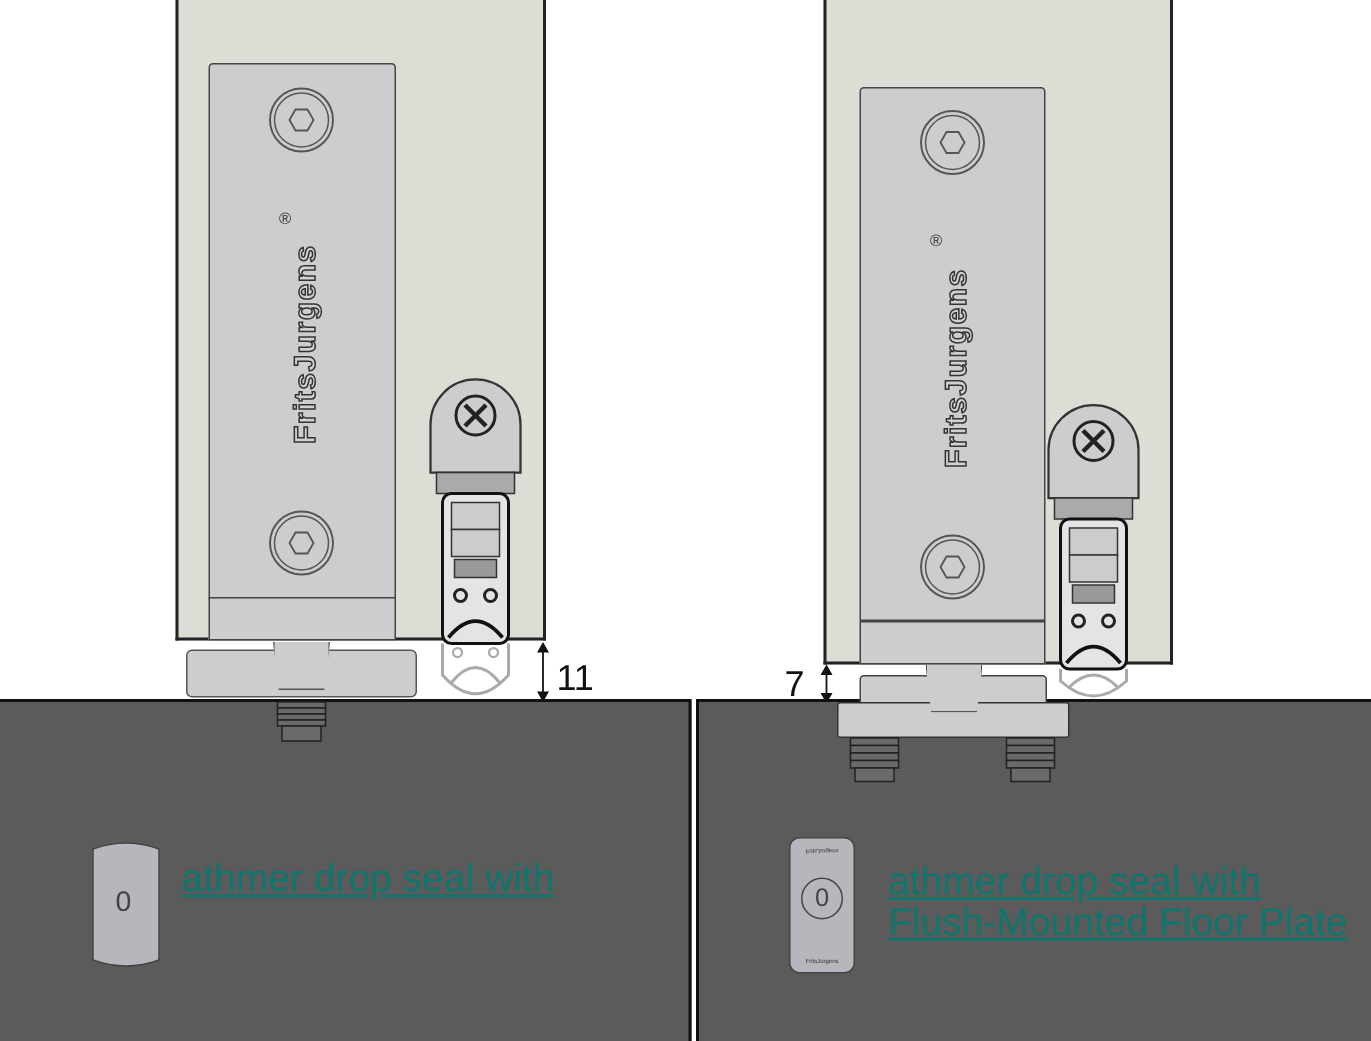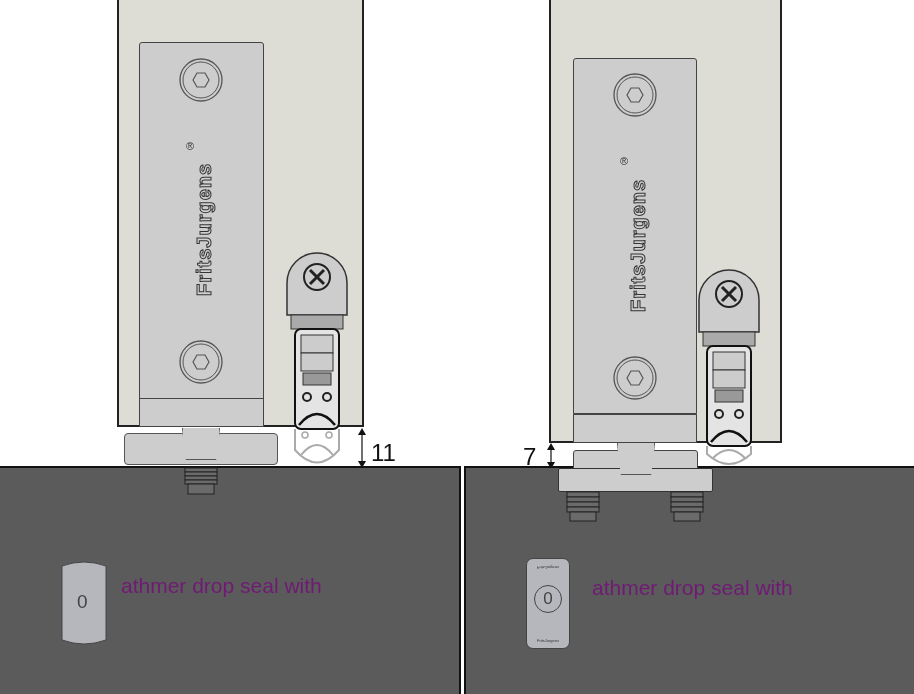--- a/index.html
+++ b/index.html
@@ -2,21 +2,21 @@
 <html><head>
 <meta charset="utf-8">
 <style>
   html, body { margin:0; padding:0; }
   body { width:914px; height:694px; position:relative; background:#ffffff; overflow:hidden; font-family:"Liberation Sans", sans-serif; }
   .abs { position:absolute; }
   .door { background:#dddcd5; border:2px solid #222; border-top:none; box-sizing:border-box; }
   .hinge-plate { background:#cdcdcd; border:1.5px solid #444; box-sizing:border-box; border-radius:3px 3px 0 0; }
   .floor { background:#5b5b5b; border:2px solid #111; box-sizing:border-box; }
   .dim { font-size:24px; color:#111; line-height:1; }
-  .caption { color:#701a75; font-size:21px; line-height:27px; white-space:nowrap; }
+  .caption { color:#0f766e; font-size:26px; line-height:27px; white-space:nowrap;text-decoration:underline; }
   .brand { position:absolute; color:#d0d0d0; font-size:20px; font-weight:bold; letter-spacing:1px; transform:rotate(-90deg); transform-origin:left top; -webkit-text-stroke:1px #333; white-space:nowrap; }
   svg { position:absolute; overflow:visible; }
 </style>
 </head>
 <body>
 
 <div class="abs door" style="left:117px; top:0; width:247px; height:427px;"></div>
 <div class="abs hinge-plate" style="left:139px; top:42px; width:125px; height:358px;"></div>
 <div class="abs" style="left:139px; top:398px; width:125px; height:29px; background:#cdcdcd; border:1.5px solid #444; box-sizing:border-box;"></div>
 
@@ -147,13 +147,14 @@
 </svg>
 
 <div class="abs" style="left:526px; top:558px; width:44px; height:91px; background:#b5b7bd; border:1px solid #444; border-radius:7px; box-sizing:border-box;">
   <div style="position:absolute; top:6px; width:100%; text-align:center; font-size:4px; color:#333; transform:scaleY(-1);">FritsJurgens</div>
   <div style="position:absolute; left:7px; top:26px; width:28px; height:28px; border:1.5px solid #444; border-radius:50%; box-sizing:border-box;"></div>
   <div style="position:absolute; left:0; top:30px; width:100%; text-align:center; font-size:17px; color:#444;">0</div>
   <div style="position:absolute; bottom:5px; width:100%; text-align:center; font-size:4px; color:#333;">FritsJurgens</div>
 </div>
 <div class="abs caption" style="left:592px; top:574px;">
   <div>athmer drop seal with</div>
+  <div>Flush-Mounted Floor Plate</div>
 </div>
 
 </body></html>

